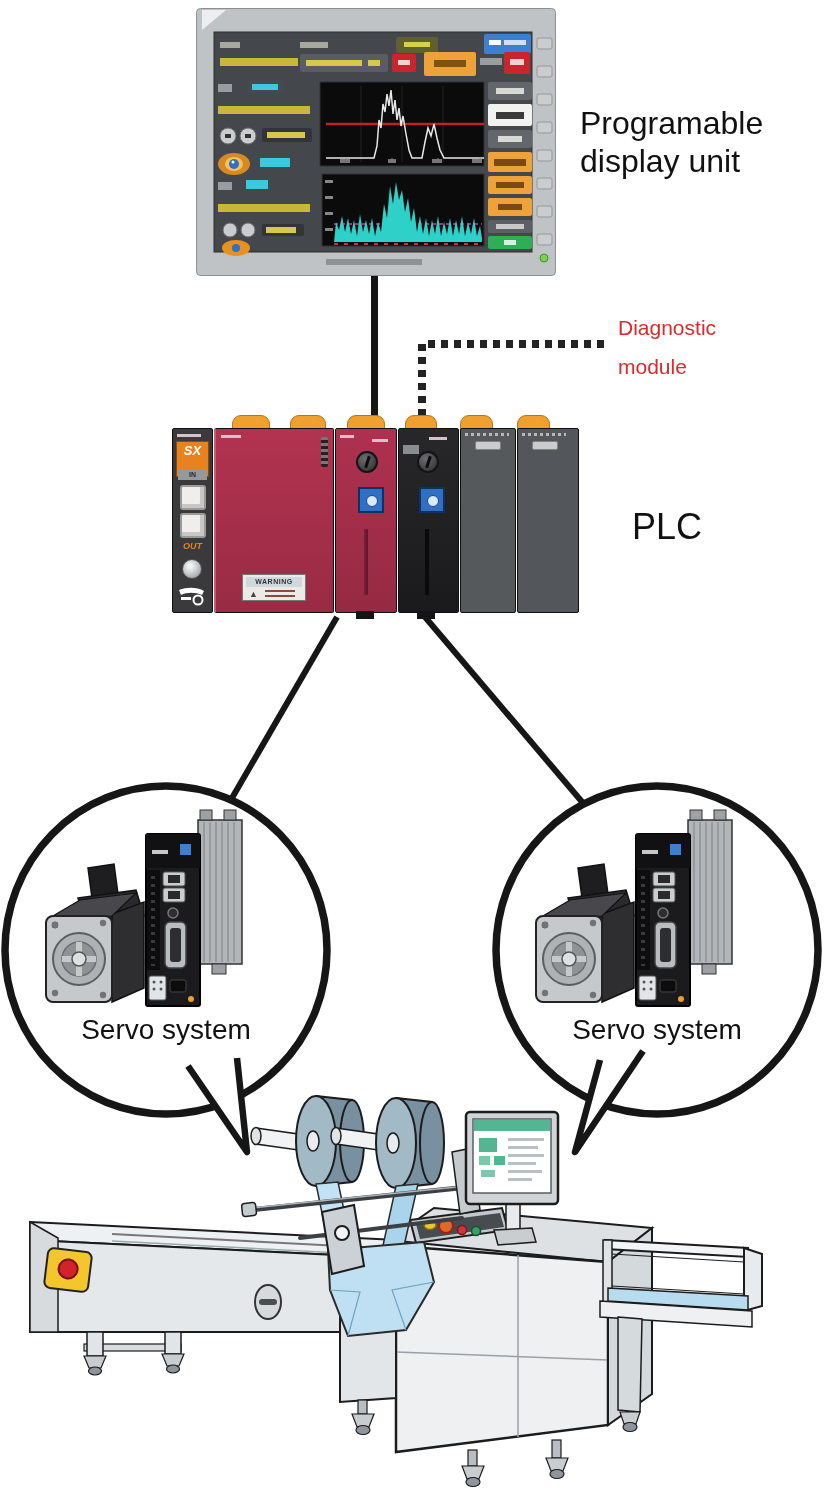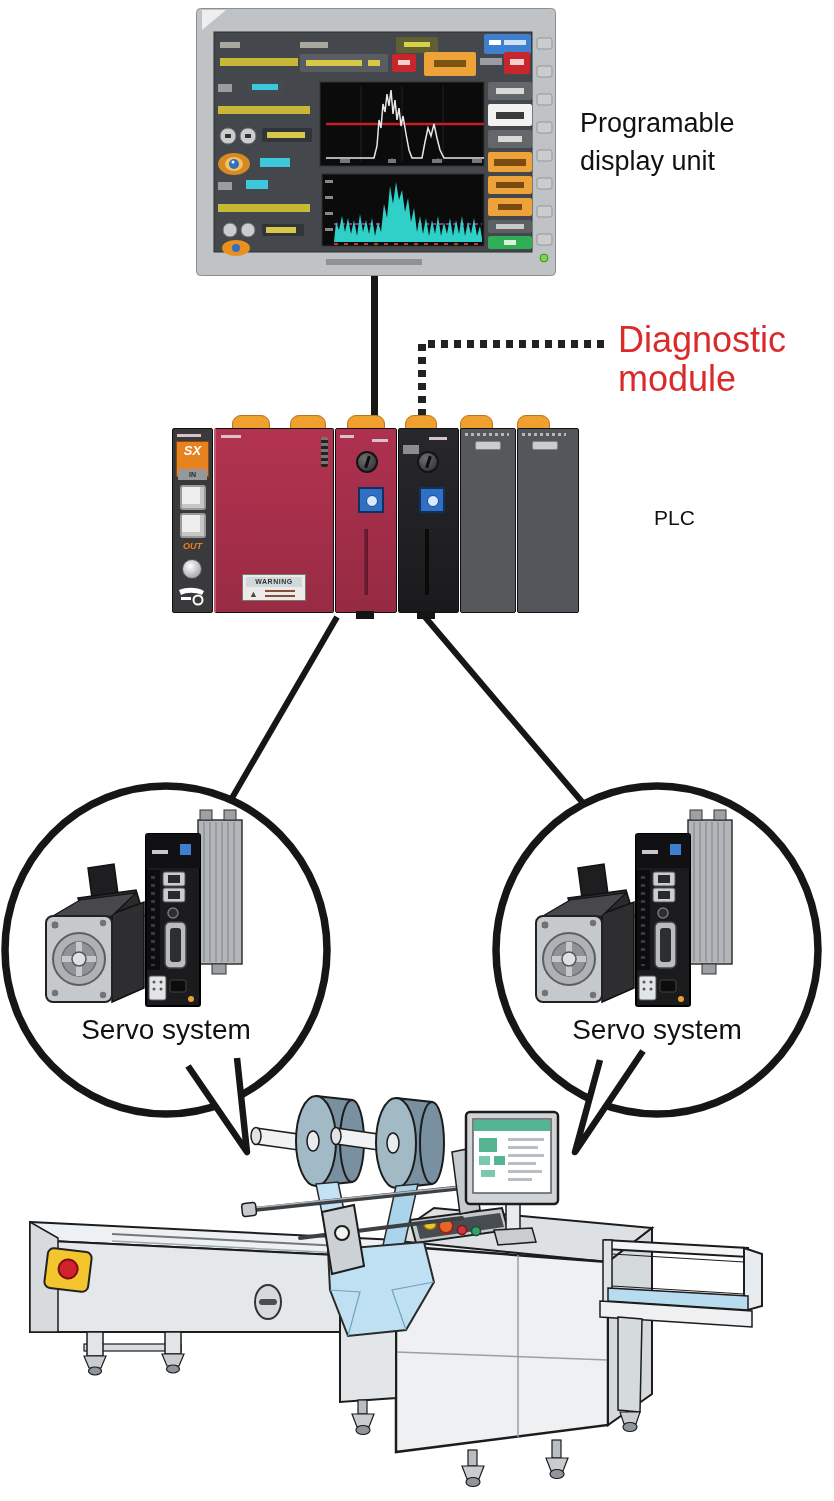--- a/index.html
+++ b/index.html
@@ -1,22 +1,22 @@
 <!DOCTYPE html>
 <html><head>
 <meta charset="utf-8">
 <style>
   html,body{margin:0;padding:0;background:#ffffff;}
   .canvas{position:relative;width:834px;height:1501px;background:#fff;overflow:hidden;
           font-family:"Liberation Sans", sans-serif;}
   .art{position:absolute;left:0;top:0;}
   .label{position:absolute;color:#111;white-space:pre-line;}
-  .lbl-display{left:580px;top:104px;font-size:27px;line-height:38px;width:220px;}
-  .lbl-diagnostic{left:618px;top:308px;font-size:36px;line-height:39px;color:#d92b2b;width:200px;margin-top:12px;}
-  .lbl-plc{left:654px;top:506px;font-size:21px;}
+  .lbl-display{left:580px;top:104px;font-size:32px;line-height:38px;width:220px;}
+  .lbl-diagnostic{left:618px;top:308px;font-size:21px;line-height:39px;color:#d92b2b;width:200px;}
+  .lbl-plc{left:632px;top:506px;font-size:36px;}
   .lbl-servo-l{left:46px;top:1014px;width:240px;text-align:center;font-size:28px;}
   .lbl-servo-r{left:537px;top:1014px;width:240px;text-align:center;font-size:28px;}
   .lbl-equipment{left:24px;top:1386px;font-size:27px;line-height:39px;width:460px;}
 
   
   .hmi{position:absolute;left:196px;top:8px;width:360px;height:268px;}
 
   
   .plc{position:absolute;left:168px;top:413px;width:412px;height:206px;}
   .cap{position:absolute;top:2px;height:18px;background:#f0a02e;border:1px solid #b5751c;

